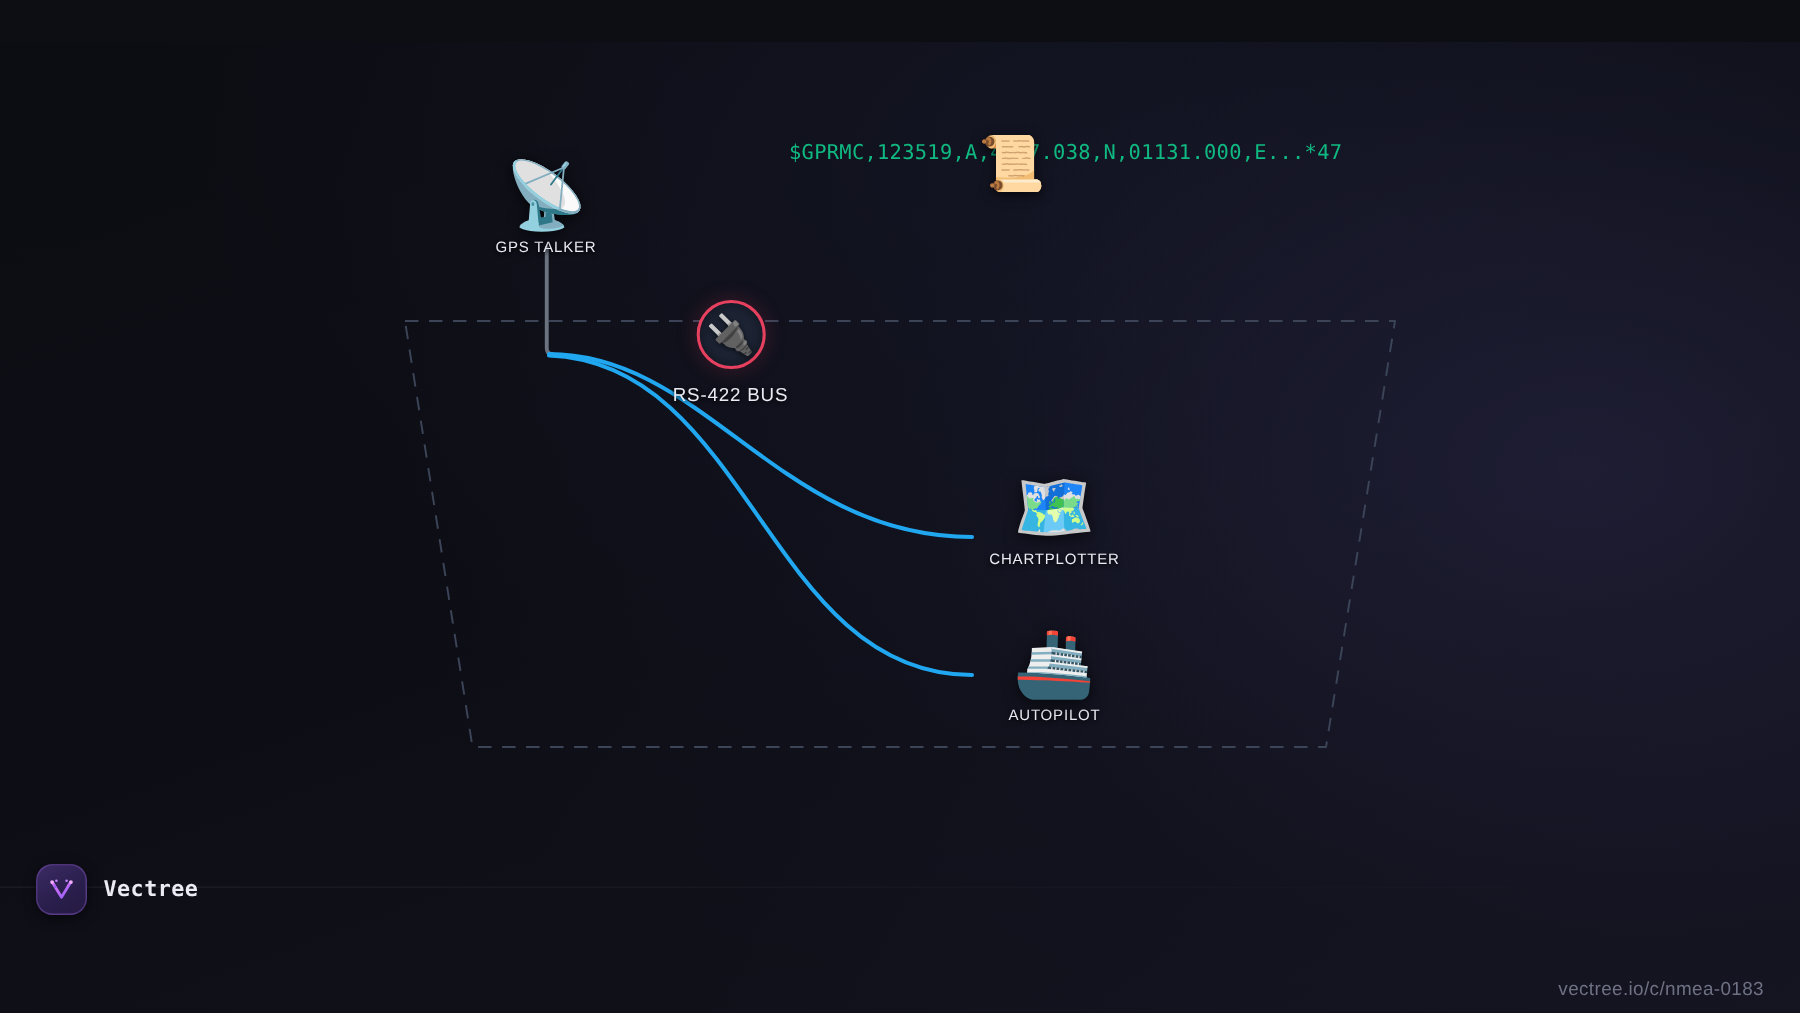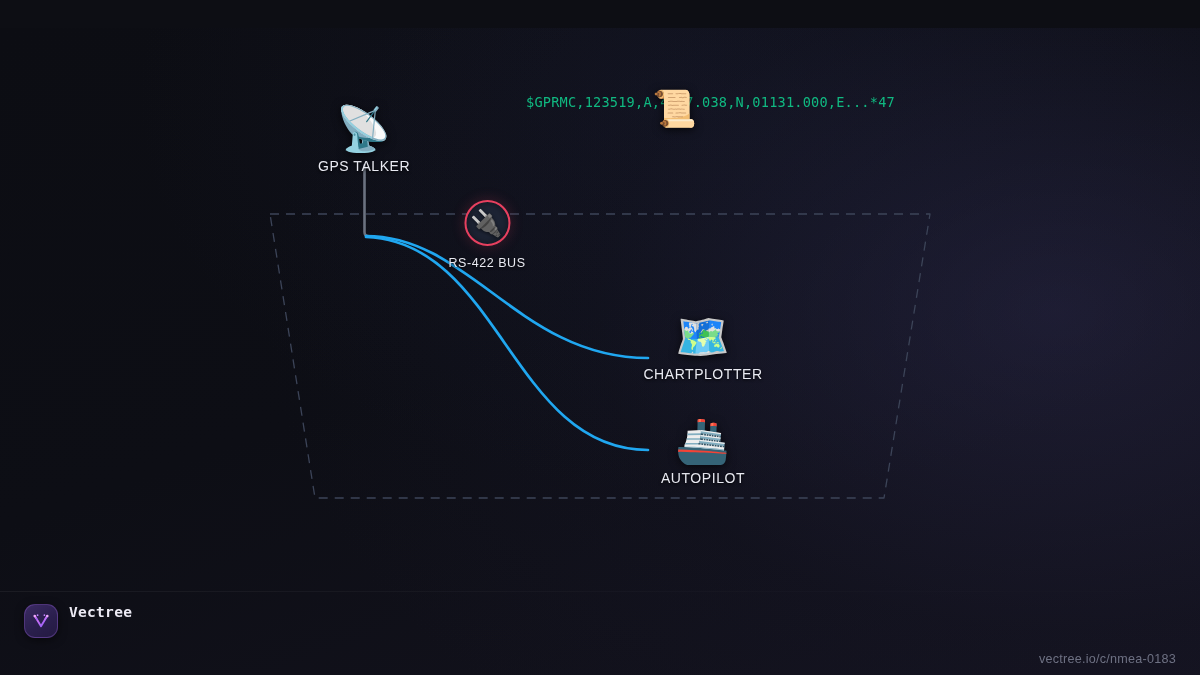--- a/index.html
+++ b/index.html
@@ -30,21 +30,21 @@
     display:flex; flex-direction:column; align-items:center;
     transform:translate(-50%,-50%);
   }
   .node .glyph {
     font-size:44px; line-height:1;
     text-align:center;
     filter:drop-shadow(0 2px 5px rgba(0,0,0,0.65));
   }
   .node .nlabel {
     margin-top:7px;
-    font-size:14px;
+    font-size:10px;
     letter-spacing:0.55px;
     color:#e9eaf2;
     white-space:nowrap;
     text-shadow:0 1px 3px rgba(0,0,0,0.9);
   }
 
   
   .hub { position:absolute; transform:translate(-50%,-50%); display:flex; flex-direction:column; align-items:center; }
   .hub .ring {
     width:46px; height:46px; border-radius:50%;
@@ -76,21 +76,21 @@
     left:652px; top:63px;
     font-size:36px; line-height:1;
     filter:drop-shadow(0 2px 4px rgba(0,0,0,0.7));
   }
 
   
   .footer-rule {
     position:absolute; left:0; top:563px; width:1200px; height:1px;
     background:linear-gradient(90deg, rgba(255,255,255,0.055), rgba(255,255,255,0.015) 60%, rgba(255,255,255,0));
   }
-  .brand { position:absolute; left:24px; top:576px; display:flex; gap:11px; }
+  .brand { position:absolute; left:24px; top:548px; display:flex; align-items:center; gap:11px; }
   .brand-mark {
     width:34px; height:34px; border-radius:11px;
     background:linear-gradient(150deg,#3b2a63 0%,#2a1f4d 55%,#241a42 100%);
     border:1px solid rgba(168,110,240,0.30);
     display:flex; align-items:center; justify-content:center;
     box-shadow:0 2px 8px rgba(0,0,0,0.5);
   }
   .brand-name {
     font-family:"DejaVu Sans Mono", monospace;
     font-size:14.5px; font-weight:bold;

